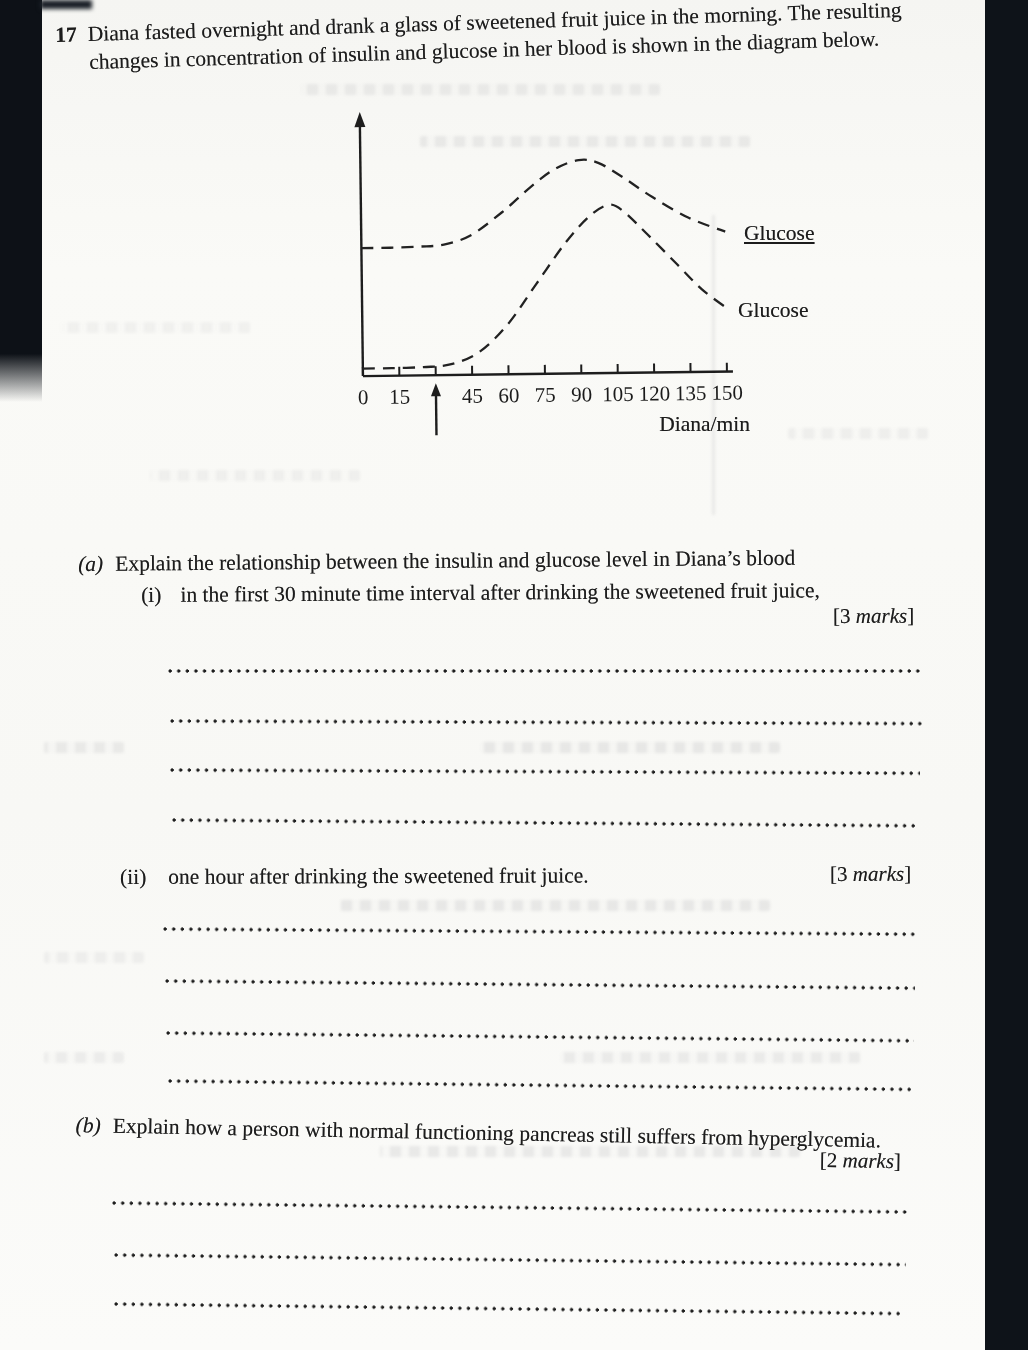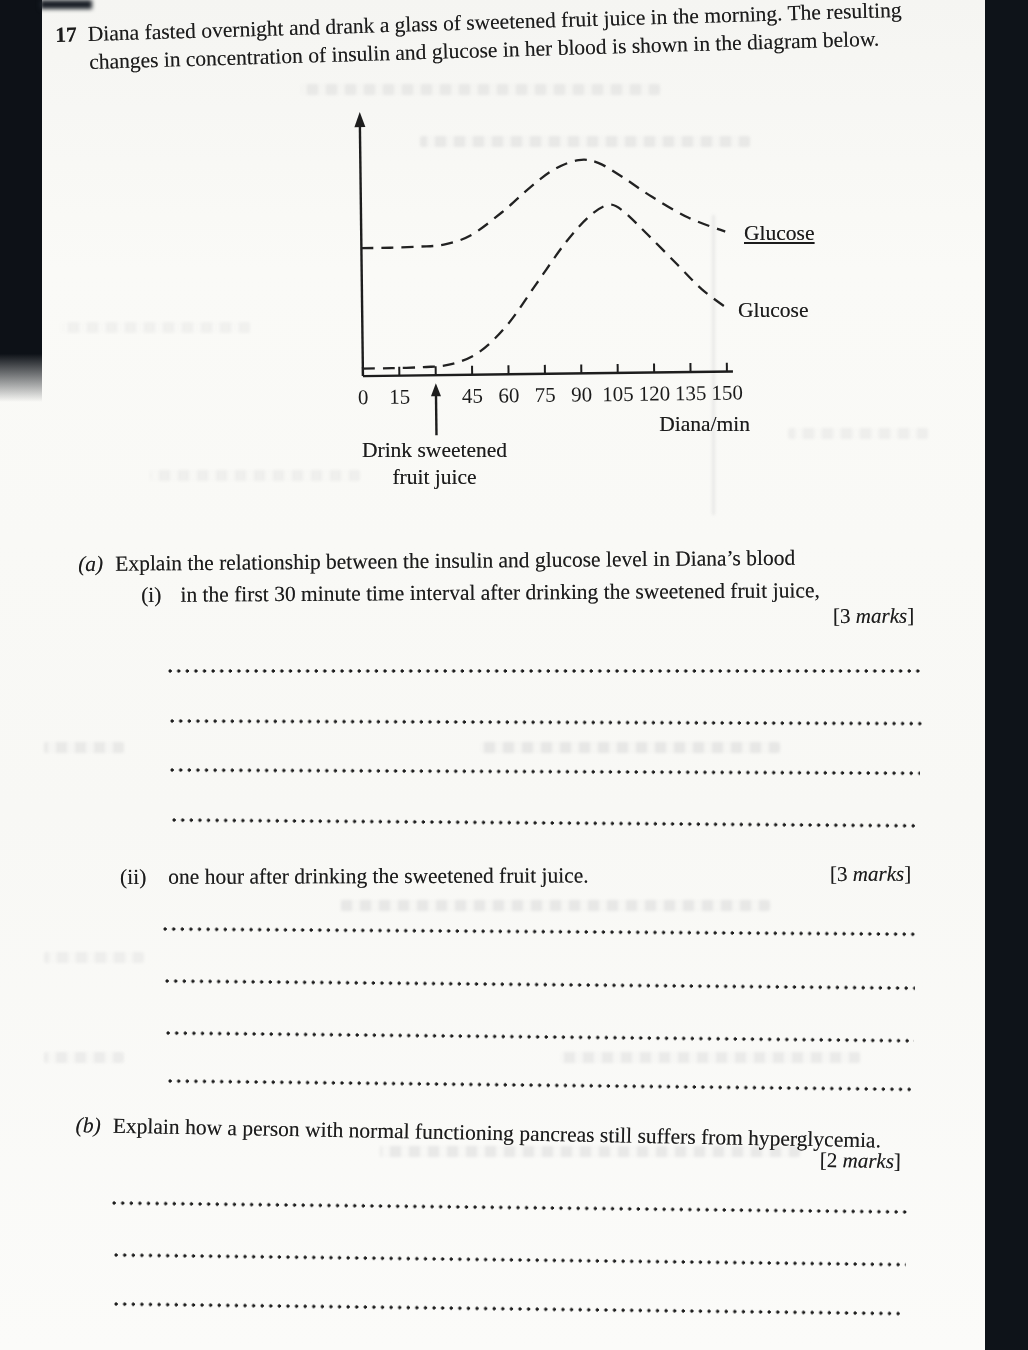--- a/index.html
+++ b/index.html
@@ -96,24 +96,20 @@
       <text x="397" y="304" text-anchor="middle">150</text>
       <line x1="105.8" y1="336" x2="105.8" y2="290" class="axis"></line>
       <polygon points="105.8,284 100.8,297 110.8,297" class="ah"></polygon>
       <path d="M33,147.99C37.85333333333333,147.99 52.413333333333334,148.1155 62.120000000000005,147.99C71.82666666666667,147.86450000000002 82.34222222222223,147.65533333333332 91.24000000000001,147.237C100.13777777777779,146.81866666666667 107.01333333333335,147.237 115.50666666666667,145.48C124,143.72299999999998 132.4933333333333,141.92416666666665 142.2,136.695C151.90666666666667,131.46583333333334 163.63555555555556,122.05333333333333 173.74666666666667,114.10499999999999C183.85777777777778,106.15666666666665 193.9688888888889,96.11666666666666 202.86666666666667,89.005C211.76444444444445,81.89333333333333 219.04444444444442,75.8275 227.13333333333333,71.435C235.22222222222223,67.0425 244.12,63.612166666666674 251.4,62.650000000000006C258.68,61.68783333333334 263.53333333333336,62.73366666666667 270.81333333333333,65.662C278.0933333333333,68.59033333333333 286.1822222222222,74.447 295.08,80.22C303.97777777777776,85.993 313.28,93.39750000000001 324.2,100.30000000000001C335.12,107.20250000000001 348.4666666666667,115.69466666666666 360.6,121.63499999999999C372.73333333333335,127.57533333333332 390.93333333333334,133.55749999999998 397,135.94199999999998" class="curve"></path>
       <path d="M33,268.47C37.85333333333333,268.47 52.00888888888889,268.5955 62.120000000000005,268.47C72.23111111111112,268.34450000000004 83.96000000000001,268.219 93.66666666666667,267.717C103.37333333333333,267.215 111.05777777777777,267.84250000000003 120.36,265.458C129.66222222222223,263.0735 139.77333333333334,260.0196666666667 149.48000000000002,253.41C159.1866666666667,246.80033333333333 168.89333333333332,237.09500000000003 178.6,225.8C188.30666666666667,214.505 198.01333333333332,199.02666666666664 207.72,185.64C217.42666666666668,172.25333333333333 227.94222222222223,156.56583333333333 236.84,145.48C245.73777777777778,134.39416666666665 253.82666666666668,125.4 261.1066666666667,119.125C268.38666666666666,112.85 274.85777777777776,108.66666666666666 280.52,107.82999999999998C286.1822222222222,106.99333333333331 288.6088888888889,109.085 295.08,114.10499999999999C301.5511111111111,119.12499999999999 310.4488888888889,128.95583333333332 319.3466666666667,137.95C328.24444444444447,146.94416666666666 339.5688888888889,158.86666666666665 348.4666666666667,168.07C357.3644444444445,177.27333333333334 364.64444444444445,185.8491666666667 372.73333333333335,193.17000000000002C380.82222222222225,200.49083333333334 392.9555555555556,208.85750000000002 397,211.995" class="curve"></path>
     </svg>
 
   <div class="chart-label scan" style="left:650px;top:411px;width:100px;text-align:right;">Diana/min</div>
   <div class="chart-label scan" style="left:744px;top:220px;text-decoration:underline;">Glucose</div>
   <div class="chart-label scan" style="left:738px;top:297px;">Glucose</div>
-  <div class="chart-label scan" id="drink-label" style="left:352px;top:437px;width:165px;">
-    <div>Drink sweetened</div>
-    <div>fruit juice</div>
-  </div>
 
   <div class="blk t scan" style="left:78px;top:551px;transform:rotate(-.5deg);">
     <div class="row" style="gap:12px;">
       <span class="plabel">(a)</span>
       <span>Explain the relationship between the insulin and glucose level in Diana’s blood</span>
     </div>
   </div>
   <div class="blk t scan" style="left:141px;top:582px;transform:rotate(-.4deg);">
     <div class="row" style="gap:19px;">
       <span>(i)</span>

